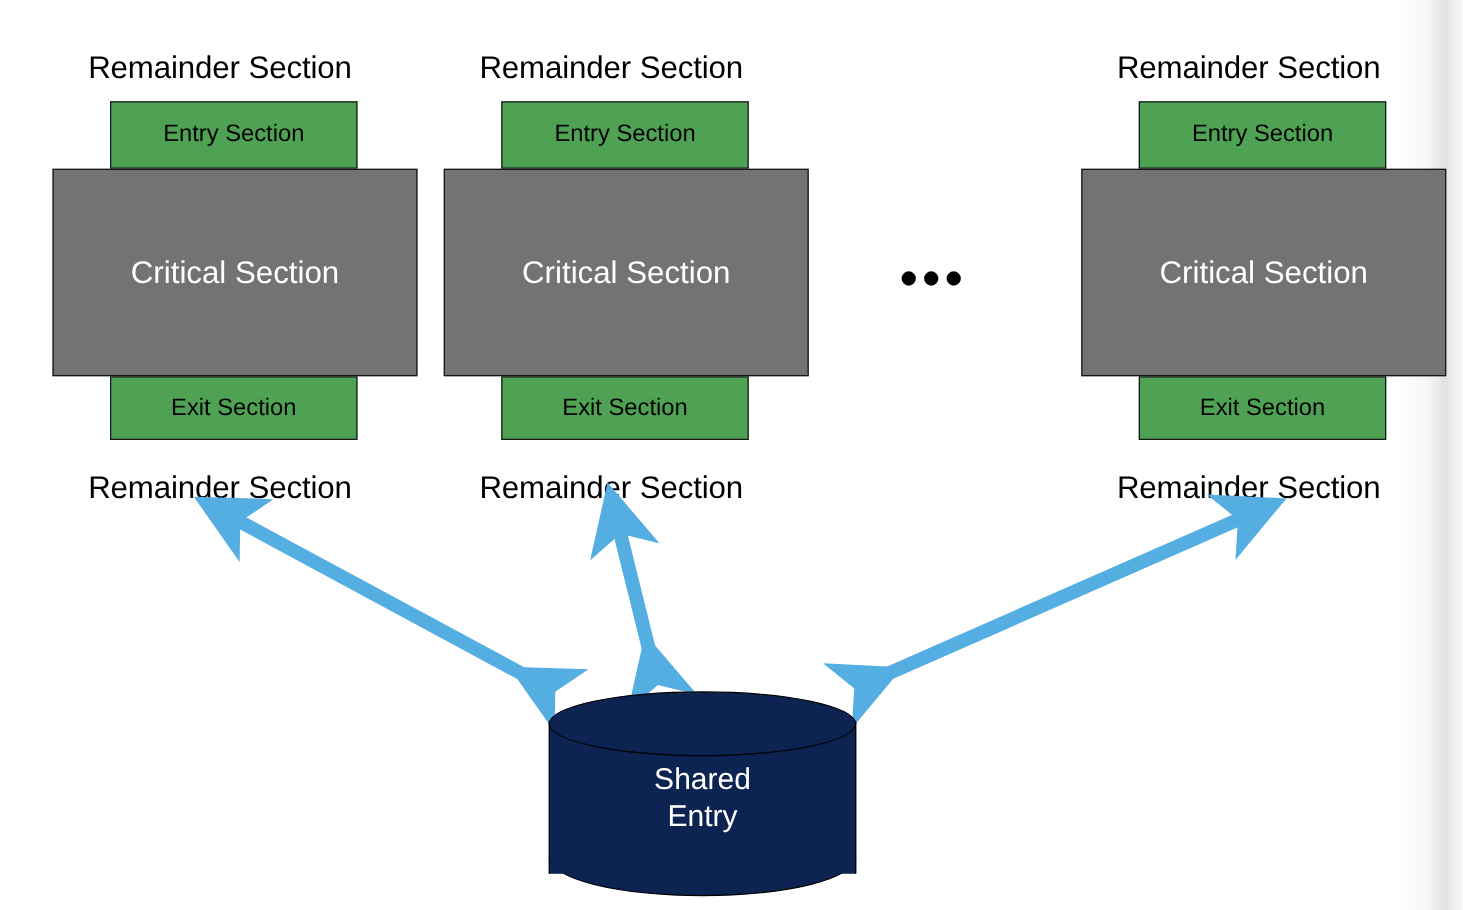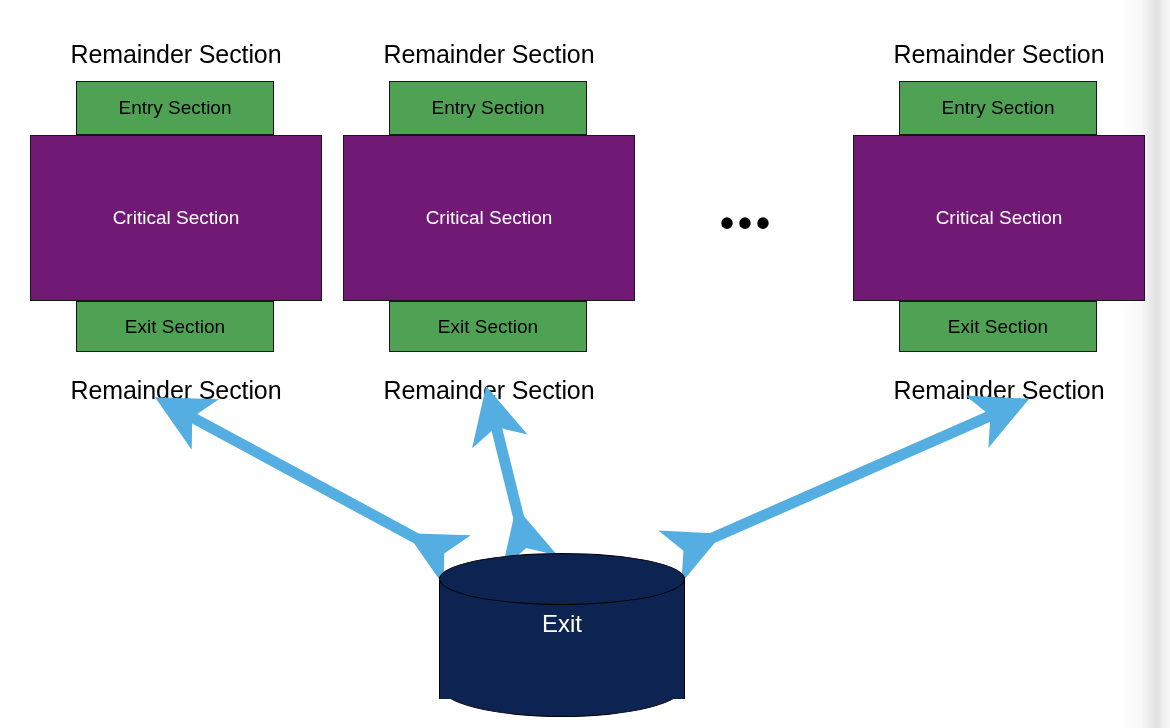--- a/index.html
+++ b/index.html
@@ -48,31 +48,32 @@
   }
 
   .box {
     position: absolute;
     box-sizing: border-box;
     border: 1.4px solid #17171a;
     display: flex;
     align-items: center;
     justify-content: center;
     text-align: center;
+    margin-left: 12px;
   }
   .entry-box, .exit-box {
     background: #4fa254;
     color: #000000;
     font-size: 19px;
     z-index: 1;
   }
   .critical-box {
-    background: #701a75;
+    background: #737373;
     color: #ffffff;
-    font-size: 19px;
+    font-size: 25px;
     z-index: 2;
   }
 
   .ellipsis {
     position: absolute;
     color: #000000;
     font-size: 40px;
     font-weight: bold;
     line-height: 1;
     letter-spacing: 4px;
@@ -187,19 +188,20 @@
     <line x1="524" y1="539" x2="494" y2="418" stroke="#54aee2" stroke-width="11" marker-start="url(#ah)" marker-end="url(#ah)"></line>
 
     <line x1="692" y1="547" x2="999" y2="412" stroke="#54aee2" stroke-width="11" marker-start="url(#ah)" marker-end="url(#ah)"></line>
   </svg>
 
   <div class="cyl">
     <div class="cyl-bottom"></div>
     <div class="cyl-body"></div>
     <div class="cyl-top"></div>
     <div class="cyl-text">
-      <div>Exit</div>
+      <div>Shared</div>
+      <div>Entry</div>
     </div>
   </div>
 
   <div id="edge-shade"></div>
   <div id="edge-shade-2"></div>
 </div>
 
 </body></html>

